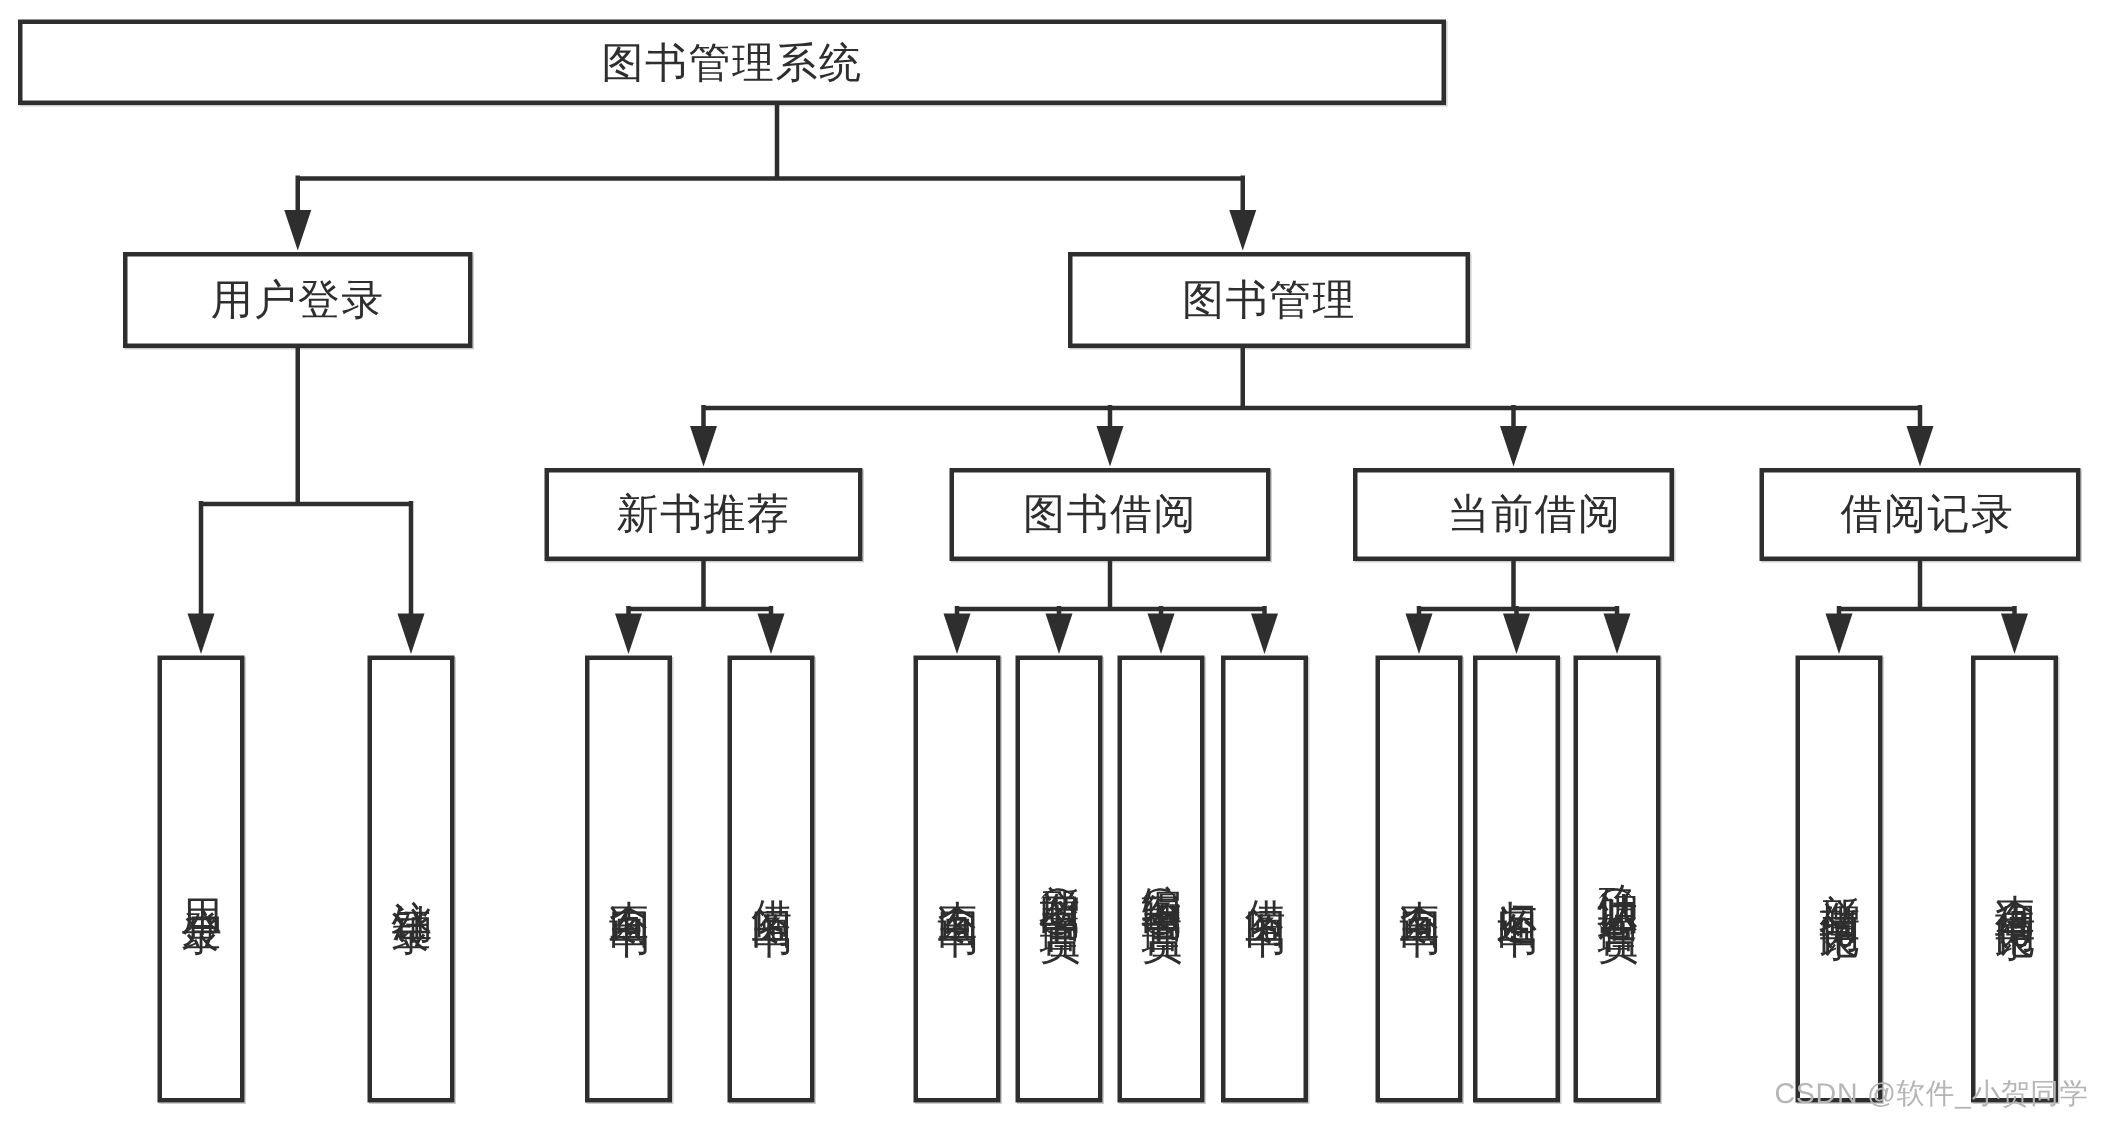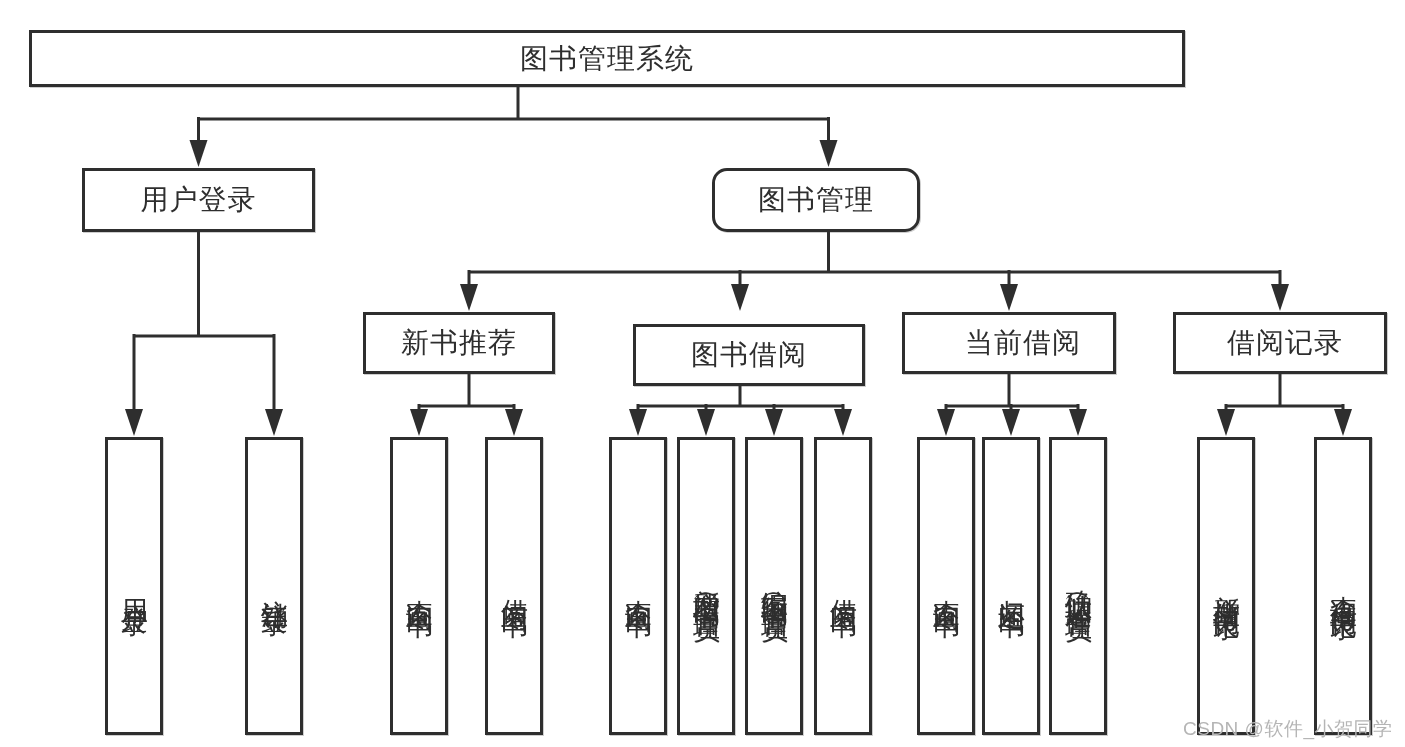--- a/index.html
+++ b/index.html
@@ -30,25 +30,25 @@
   }
   .h-node { font-size: 28px; letter-spacing: 1px; white-space: nowrap; }
   .v-node {
     writing-mode: vertical-rl;
     text-orientation: mixed;
     font-size: 27px;
     letter-spacing: 4px;
     line-height: 1;
   }
   
-  #n-root          { left: 29px;   top: 13px;  width: 1156px; height: 57px; margin-top: 17px; }
+  #n-root          { left: 12px;   top: 13px;  width: 952px; height: 57px; }
   #n-user-login    { left: 82px;   top: 168px; width: 233px;  height: 64px; }
-  #n-book-mgmt     { left: 712px;  top: 168px; width: 208px;  height: 64px; border-radius: 15px; }
-  #n-new-book      { left: 363px;  top: 312px; width: 192px;  height: 62px; text-align: right; }
-  #n-book-borrow   { left: 633px;  top: 312px; width: 232px;  height: 62px; margin-top: 12px; }
+  #n-book-mgmt     { left: 712px;  top: 168px; width: 268px;  height: 64px; }
+  #n-new-book      { left: 363px;  top: 312px; width: 212px;  height: 62px; text-align: right; }
+  #n-book-borrow   { left: 633px;  top: 312px; width: 214px;  height: 62px; }
   #n-cur-borrow    { left: 902px;  top: 312px; width: 214px;  height: 62px; padding-left: 28px; }
   #n-borrow-rec    { left: 1173px; top: 312px; width: 214px;  height: 62px; padding-left: 10px; }
   
   .leaf { top: 437px; width: 58px; height: 298px; }
   #l-a1 { left: 105px; }  #l-a2 { left: 245px; }
   #l-b1 { left: 390px; }  #l-b2 { left: 485px; }
   #l-c1 { left: 609px; }  #l-c2 { left: 677px; }
   #l-c3 { left: 745px; }  #l-c4 { left: 814px; }
   #l-d1 { left: 917px; }  #l-d2 { left: 982px; }
   #l-d3 { left: 1049px; }

